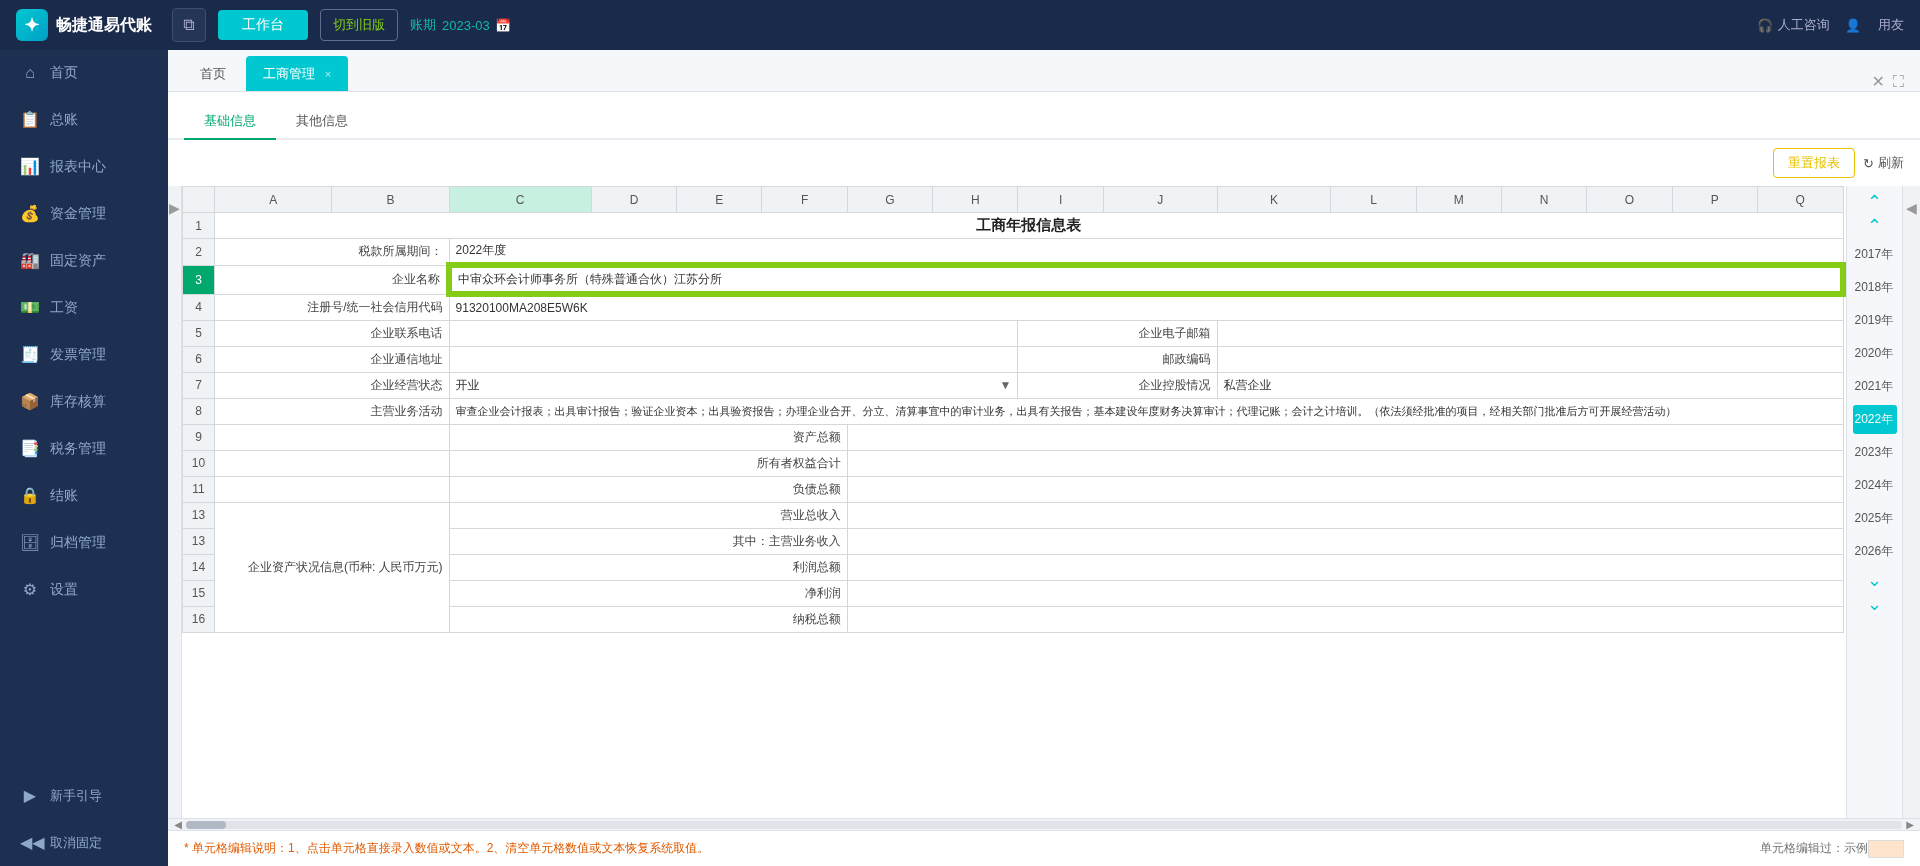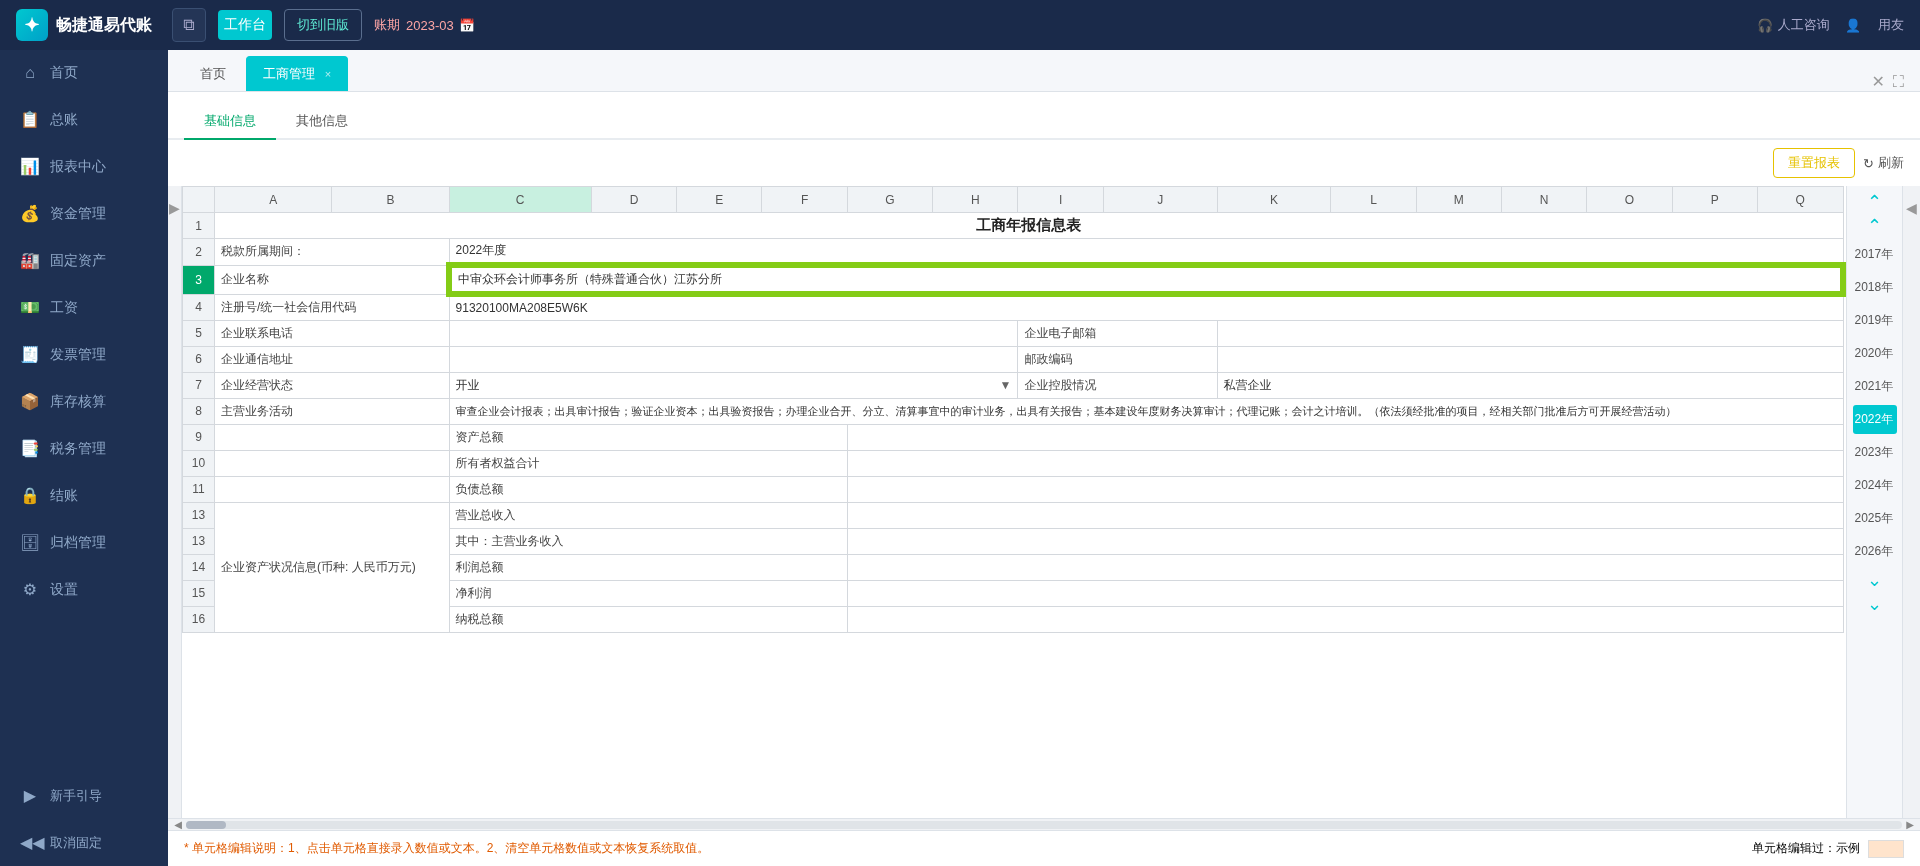--- a/index.html
+++ b/index.html
@@ -5,23 +5,23 @@
     * { box-sizing: border-box; margin: 0; padding: 0; }
     body { font-family: "Microsoft YaHei", "微软雅黑", Arial, sans-serif; font-size: 13px; background: #f0f2f5; width: 1920px; height: 866px; overflow: hidden; display: flex; flex-direction: column; }
 
     
     .topbar { height: 50px; background: #1a2a4a; display: flex; align-items: center; padding: 0 16px; gap: 12px; flex-shrink: 0; }
     .topbar-logo { display: flex; align-items: center; gap: 8px; color: #fff; font-size: 16px; font-weight: bold; margin-right: 8px; }
     .topbar-logo-icon { width: 32px; height: 32px; background: linear-gradient(135deg, #00c8d0, #00a0c8); border-radius: 6px; display: flex; align-items: center; justify-content: center; color: white; font-size: 18px; }
     .company-selector { background: #243556; border: 1px solid #3a4f72; border-radius: 4px; color: #fff; padding: 6px 10px; font-size: 13px; display: flex; align-items: center; gap: 6px; cursor: pointer; min-width: 220px; }
     .company-selector span { flex: 1; }
     .icon-btn { width: 34px; height: 34px; background: #243556; border: 1px solid #3a4f72; border-radius: 4px; display: flex; align-items: center; justify-content: center; cursor: pointer; color: #aac; font-size: 16px; }
-    .workbench-btn { background: #00c8d0; border: none; border-radius: 4px; color: #fff; padding: 6px 6px; font-size: 14px; cursor: pointer; font-weight: 500; }
-    .old-btn { background: transparent; border: 1px solid #5a6e8e; border-radius: 4px; color: #5eead4; padding: 6px 12px; font-size: 13px; cursor: pointer; }
-    .period-info { color: #fca5a5; font-size: 13px; display: flex; align-items: center; gap: 6px; }
+    .workbench-btn { background: #00c8d0; border: none; border-radius: 4px; color: #fff; padding: 6px 24px; font-size: 14px; cursor: pointer; font-weight: 500; }
+    .old-btn { background: transparent; border: 1px solid #5a6e8e; border-radius: 4px; color: #84cc16; padding: 6px 12px; font-size: 13px; cursor: pointer; }
+    .period-info { color: #14b8a6; font-size: 13px; display: flex; align-items: center; gap: 6px; }
     .topbar-right { margin-left: auto; display: flex; align-items: center; gap: 16px; color: #aac; font-size: 13px; }
     .topbar-right .service-btn { display: flex; align-items: center; gap: 4px; cursor: pointer; }
 
     
     .main-layout { display: flex; flex: 1; overflow: hidden; }
 
     
     .sidebar { width: 168px; background: #1e3052; display: flex; flex-direction: column; flex-shrink: 0; overflow-y: auto; }
     .sidebar-item { display: flex; align-items: center; gap: 10px; padding: 14px 20px; color: #8fa8c8; cursor: pointer; font-size: 14px; transition: background 0.2s; }
     .sidebar-item .s-icon { font-size: 16px; width: 20px; text-align: center; }
@@ -58,25 +58,25 @@
     .year-item { width: 44px; padding: 6px 2px; text-align: left; font-size: 12px; color: #555; cursor: pointer; border-radius: 3px; margin: 2px 0; }
     .year-item.active { background: #00c8d0; color: #fff; border-radius: 3px; }
 
     
     .spreadsheet { border-collapse: collapse; font-size: 12px; min-width: 100%; }
     .spreadsheet th, .spreadsheet td { border: 1px solid #d4d8dd; padding: 0; min-width: 28px; height: 26px; }
     .spreadsheet .col-header { background: #f0f3f6; text-align: center; font-weight: normal; color: #555; font-size: 12px; padding: 3px 6px; position: sticky; top: 0; z-index: 10; }
     .spreadsheet .row-num { background: #f0f3f6; text-align: center; color: #555; font-size: 12px; min-width: 32px; width: 32px; position: sticky; left: 0; z-index: 5; }
     .spreadsheet .row-num.active { background: #00a86b; color: #fff; }
     .spreadsheet td { padding: 3px 6px; color: #333; }
-    .spreadsheet .label-cell { text-align: left; color: #444; }
+    .spreadsheet .label-cell { text-align: right; color: #444; }
     
     
     .bottom-bar { height: 36px; background: #fff; border-top: 1px solid #dde2e8; display: flex; align-items: center; justify-content: space-between; padding: 0 16px; flex-shrink: 0; font-size: 12px; color: #e05a00; }
-    .bottom-right { color: #000000; display: flex; align-items: center; gap: 8px; }
+    .bottom-right { color: #737373; display: flex; align-items: center; gap: 0; }
     .sample-box { width: 36px; height: 18px; background: #ffe4cc; border: 1px solid #ddd; display: inline-block; }
 
     
     .hscroll-bar { height: 12px; background: #f0f2f5; border-top: 1px solid #dde2e8; display: flex; align-items: center; padding: 0 2px; flex-shrink: 0; }
     .hscroll-inner { height: 8px; flex: 1; background: #e0e4e8; border-radius: 4px; position: relative; }
     .hscroll-thumb { position: absolute; left: 0; top: 0; width: 40px; height: 8px; background: #b0b8c4; border-radius: 4px; }
     .hscroll-arrow { width: 16px; height: 8px; display: flex; align-items: center; justify-content: center; color: #888; font-size: 10px; cursor: pointer; }
 
     
     .collapse-panel { width: 18px; background: #f0f2f5; border-left: 1px solid #dde2e8; display: flex; flex-direction: column; align-items: center; cursor: pointer; flex-shrink: 0; }

